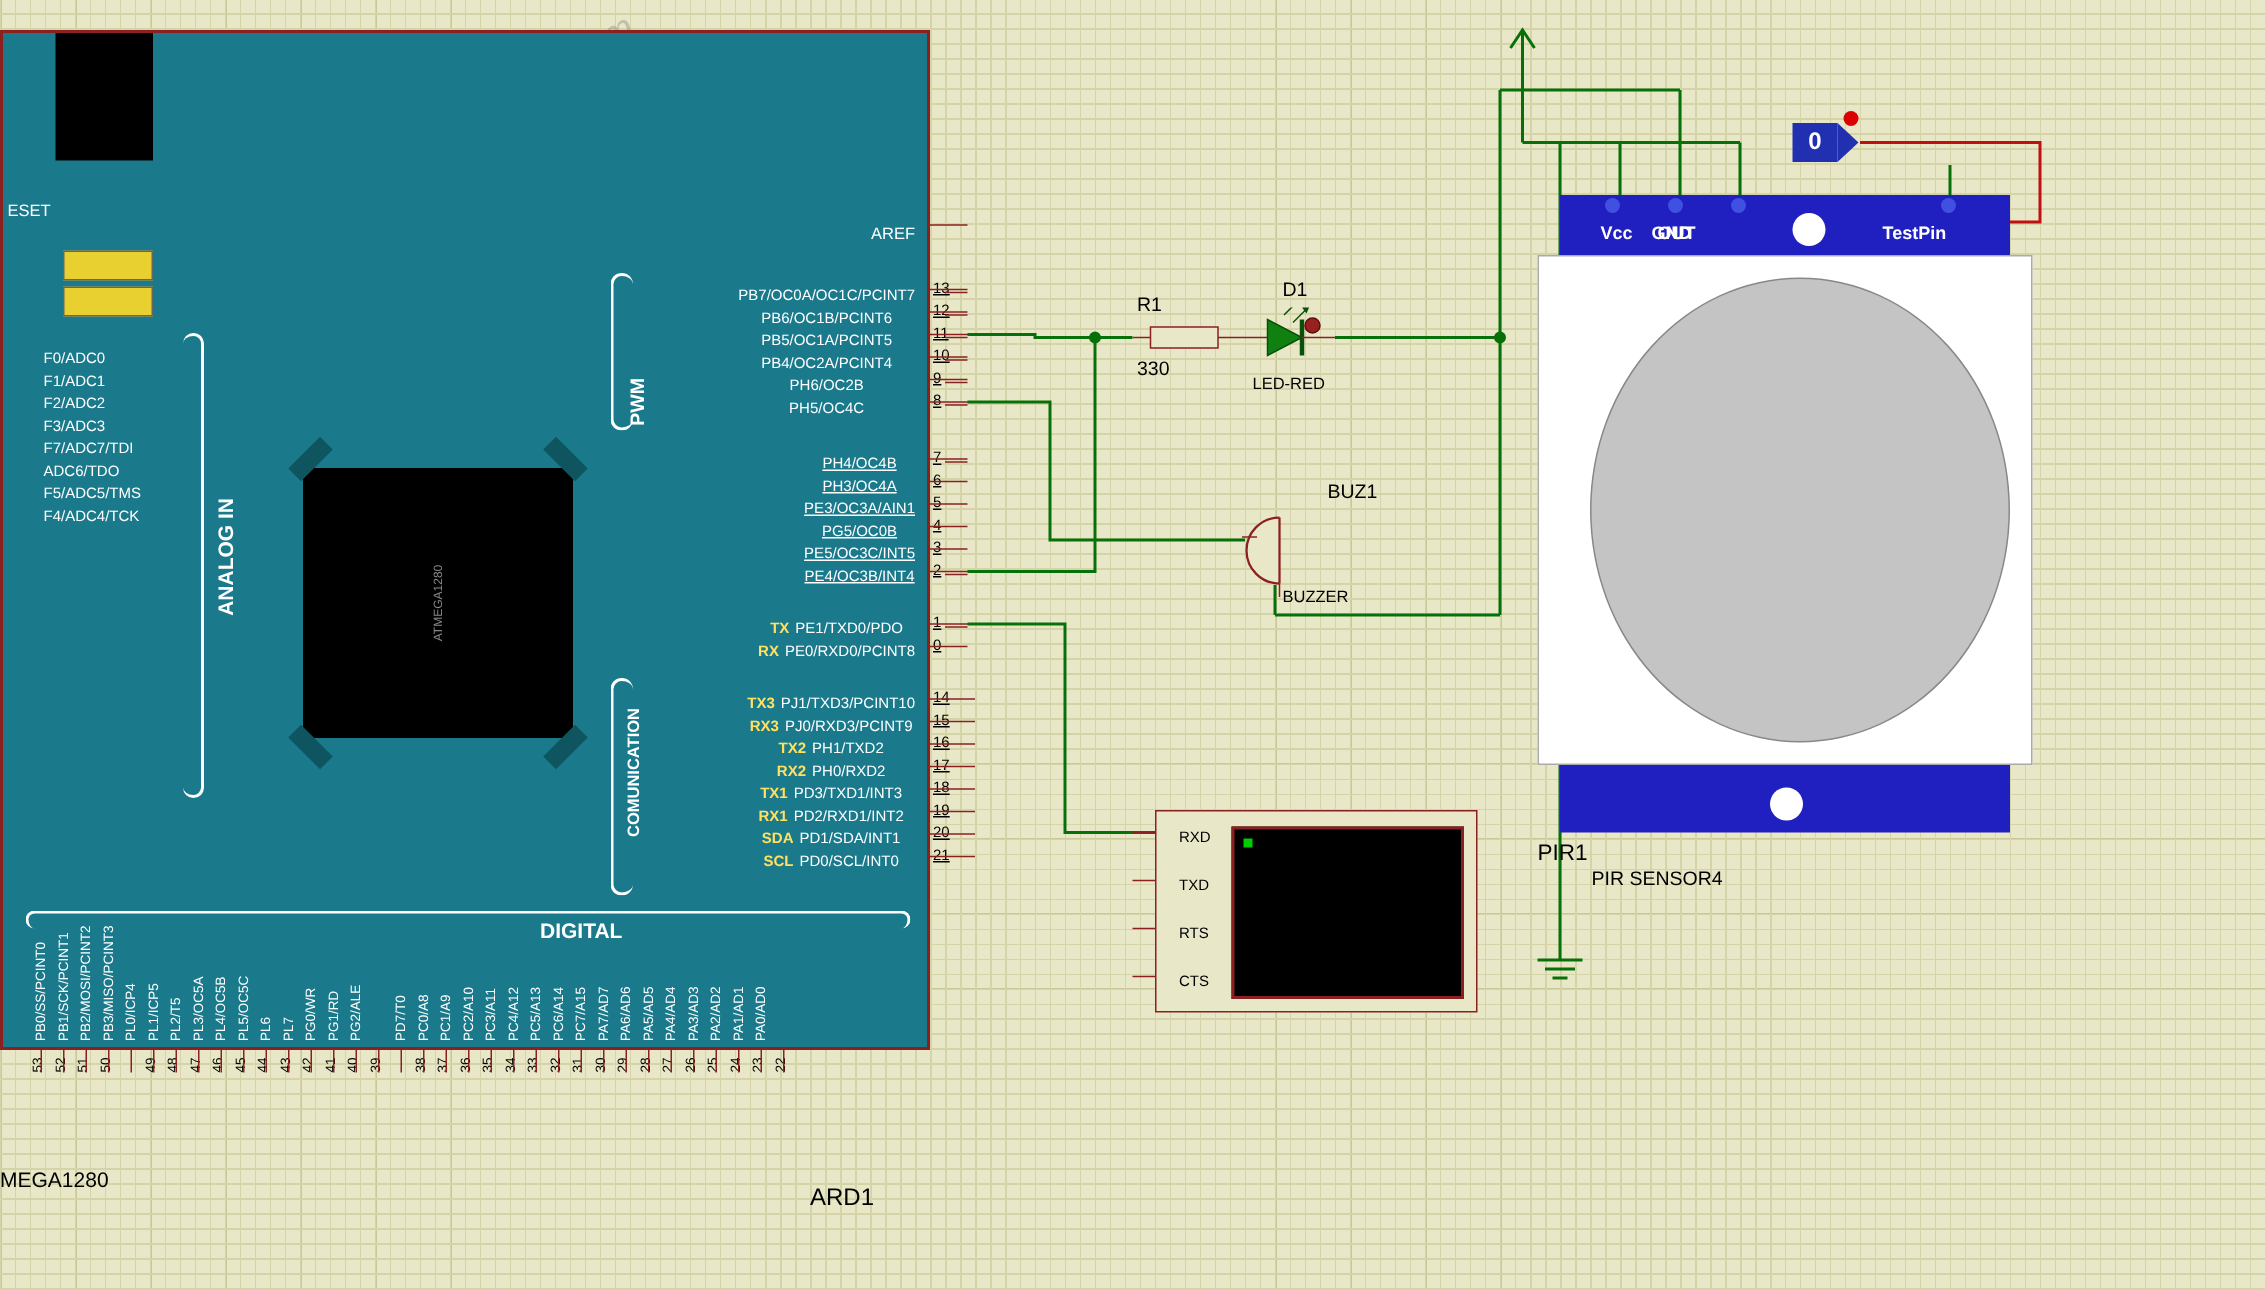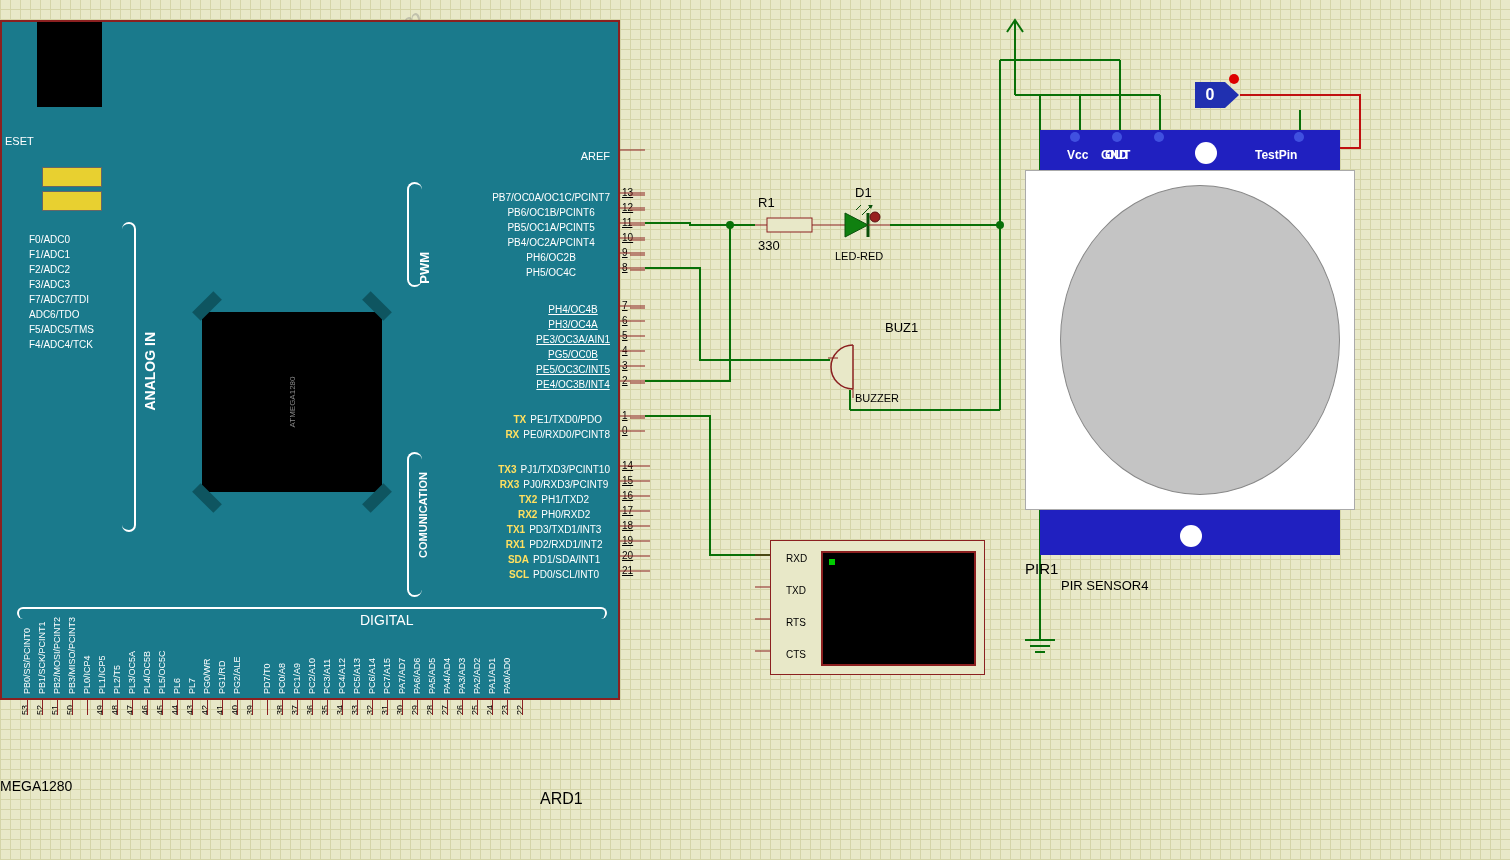--- a/index.html
+++ b/index.html
@@ -27,21 +27,21 @@
   }
   .chip-black.topleft { left: 35px; top: 0; width: 65px; height: 85px; }
   .chip-black.main { left: 200px; top: 290px; width: 180px; height: 180px; transform: rotate(0deg); }
   .chip-label { color: #888; font-size: 8px; position: absolute; left: 50%; top: 50%; transform: translate(-50%,-50%) rotate(-90deg); }
   .reset-label { position: absolute; left: 3px; top: 113px; color: #fff; font-size: 11px; }
   .yellow-jumpers { position: absolute; left: 40px; top: 145px; display: flex; flex-direction: column; gap: 4px; }
   .yellow-jumpers div { width: 60px; height: 20px; background: #e8d030; border: 1px solid #666; }
   .analog-in-label { position: absolute; left: 140px; top: 310px; color: #fff; font-size: 14px; font-weight: bold; writing-mode: vertical-rl; transform: rotate(180deg); }
   .pwm-label { position: absolute; left: 415px; top: 230px; color: #fff; font-size: 13px; font-weight: bold; writing-mode: vertical-rl; transform: rotate(180deg); }
   .comm-label { position: absolute; left: 415px; top: 450px; color: #fff; font-size: 11px; font-weight: bold; writing-mode: vertical-rl; transform: rotate(180deg); }
-  .digital-label { position: absolute; left: 310px; top: 590px; color: #fff; font-size: 14px; font-weight: normal; padding-left: 48px; }
+  .digital-label { position: absolute; left: 310px; top: 590px; color: #fff; font-size: 14px; font-weight: bold; padding-left: 48px; }
   .left-pins { position: absolute; left: 3px; top: 210px; color: #fff; font-size: 10px; line-height: 15px; margin-left: 24px; }
   .left-pins div { height: 15px; }
   .left-pins2 { position: absolute; left: 3px; top: 375px; color: #fff; font-size: 10px; line-height: 15px; }
   .right-pins { position: absolute; right: 8px; top: 130px; font-size: 10px; color: #fff; text-align: right; }
   .right-pins .row { display: flex; justify-content: center; align-items: center; height: 15px; gap: 4px; }
   .right-pins .row .txrx { color: #ffe060; font-weight: bold; }
   .pin-num-group { position: absolute; left: 622px; font-size: 10px; color: #000; }
   .pin-num-group span { display: block; height: 15px; }
   .bottom-pins { position: absolute; left: 20px; bottom: 4px; display: flex; gap: 0; }
   .bottom-pins div { width: 15px; font-size: 9px; color: #fff; writing-mode: vertical-rl; transform: rotate(180deg); height: 80px; }

